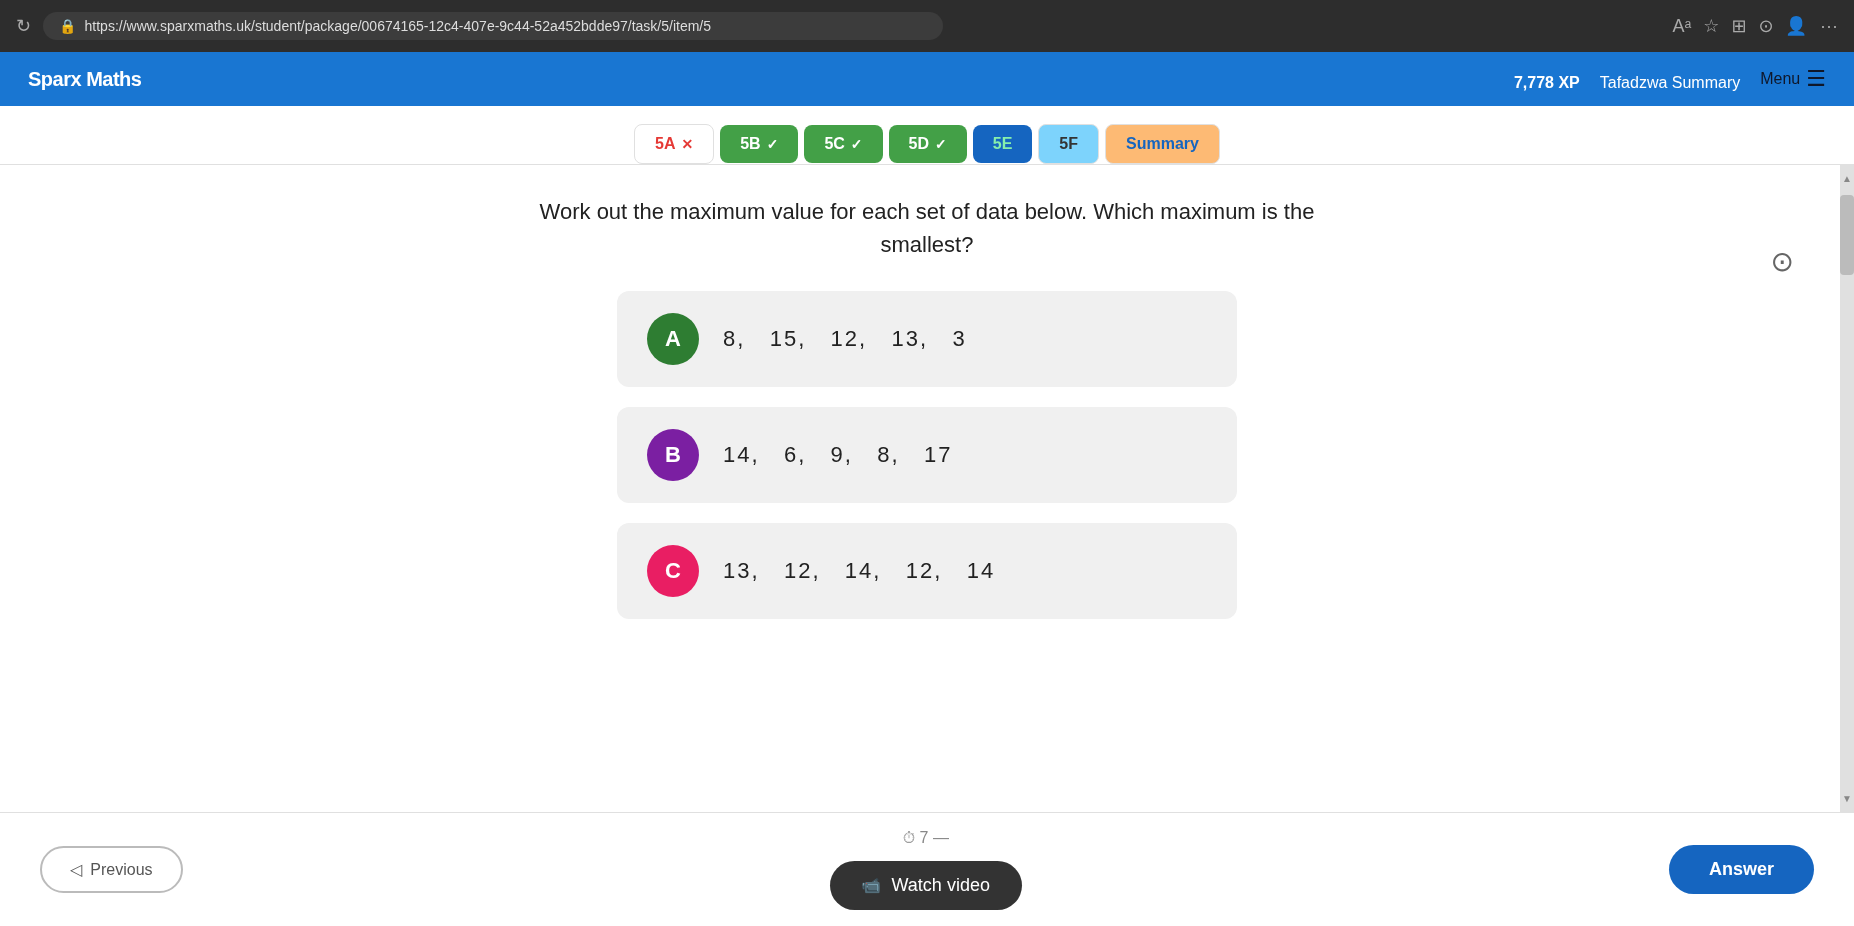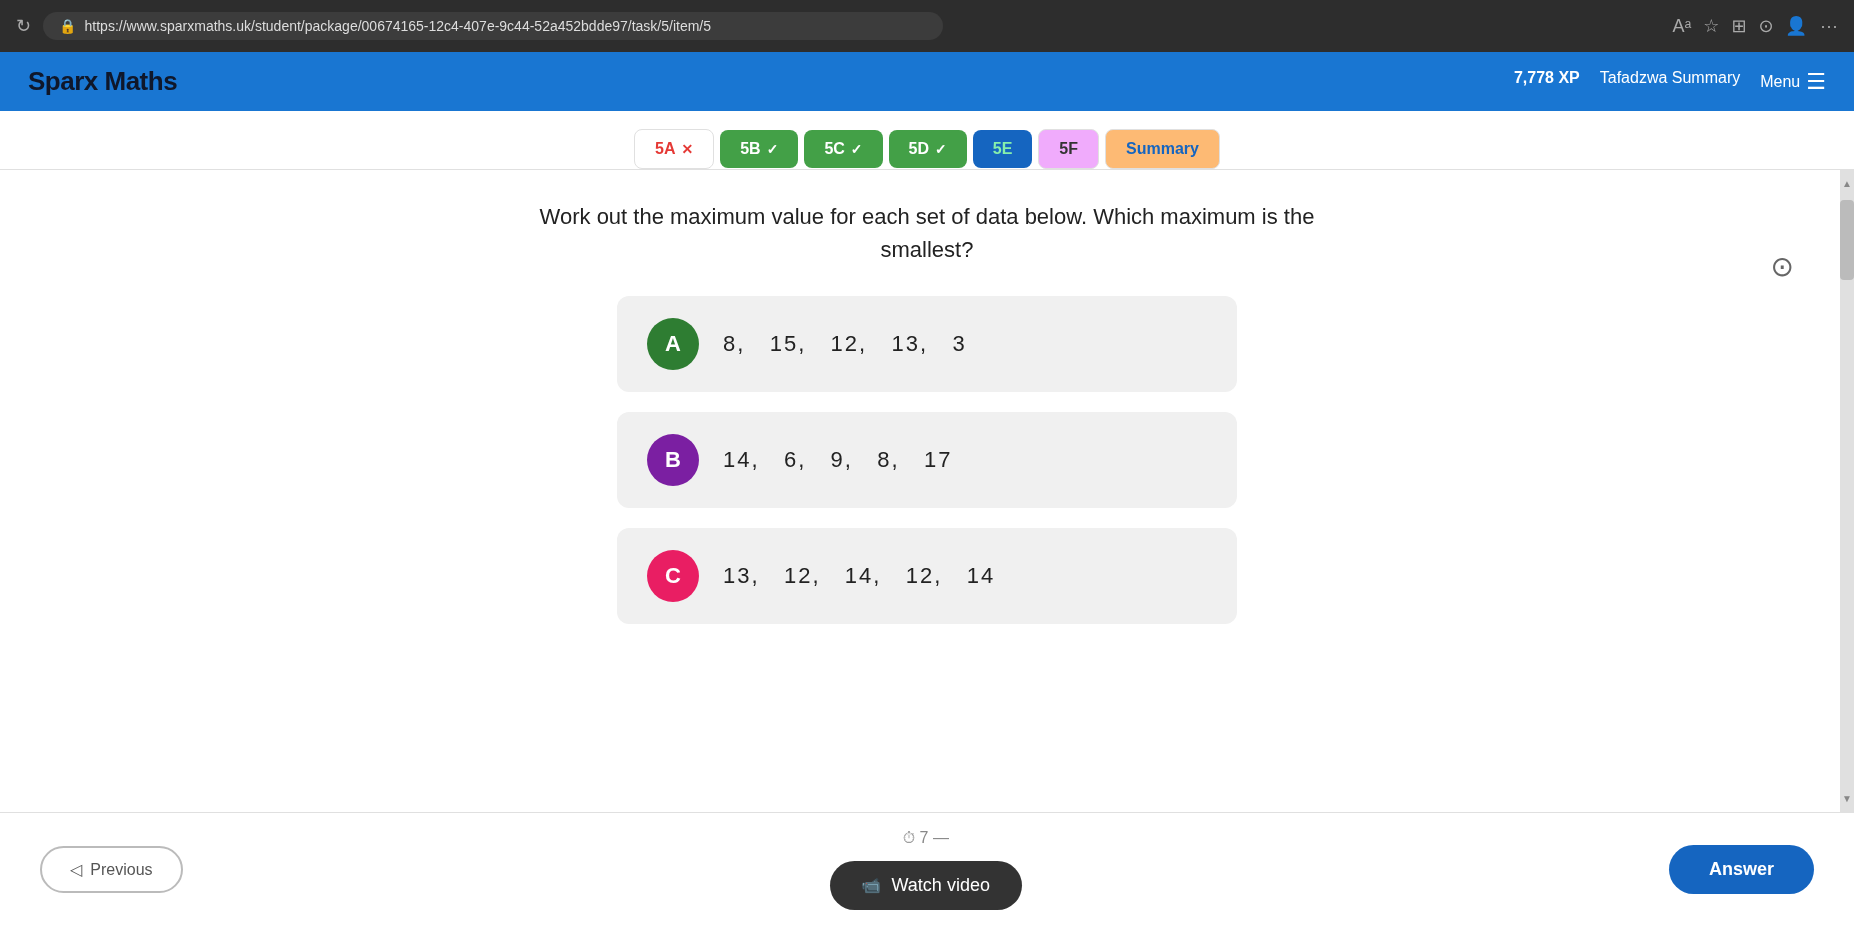--- a/index.html
+++ b/index.html
@@ -59,41 +59,41 @@
 
     
     .header {
       background: #1976d2;
       padding: 14px 28px;
       display: flex;
       align-items: center;
       justify-content: space-between;
     }
     .header-title {
-      color: #0f172a;
-      font-size: 26px;
+      color: #ffffff;
+      font-size: 20px;
       font-weight: bold;
       letter-spacing: -0.5px;
     }
     .header-right {
       display: flex;
-      align-items: flex-start;
+      align-items: flex-end;
       gap: 20px;
       color: white;
       font-size: 16px;
     }
     .xp-badge {
       font-weight: bold;
       color: white;
     }
     .username {
       color: white;
     }
     .menu-btn {
-      color: #ffffff;
+      color: #0f172a;
       font-size: 16px;
       display: flex;
       align-items: center;
       gap: 6px;
       cursor: pointer;
     }
     .hamburger {
       font-size: 22px;
     }
 
@@ -134,21 +134,21 @@
     }
     .tab-5d {
       background: #43a047;
       color: white;
     }
     .tab-5e {
       background: #1565c0;
       color: #86efac;
     }
     .tab-5f {
-      background: #f0abfc;
+      background: #7dd3fc;
       color: #333;
       border: 1px solid #e0e0e0;
     }
     .tab-summary {
       background: #fdba74;
       color: #1565c0;
       border: 1px solid #e0e0e0;
       font-size: 16px;
     }
     .check-mark { font-size: 14px; }

